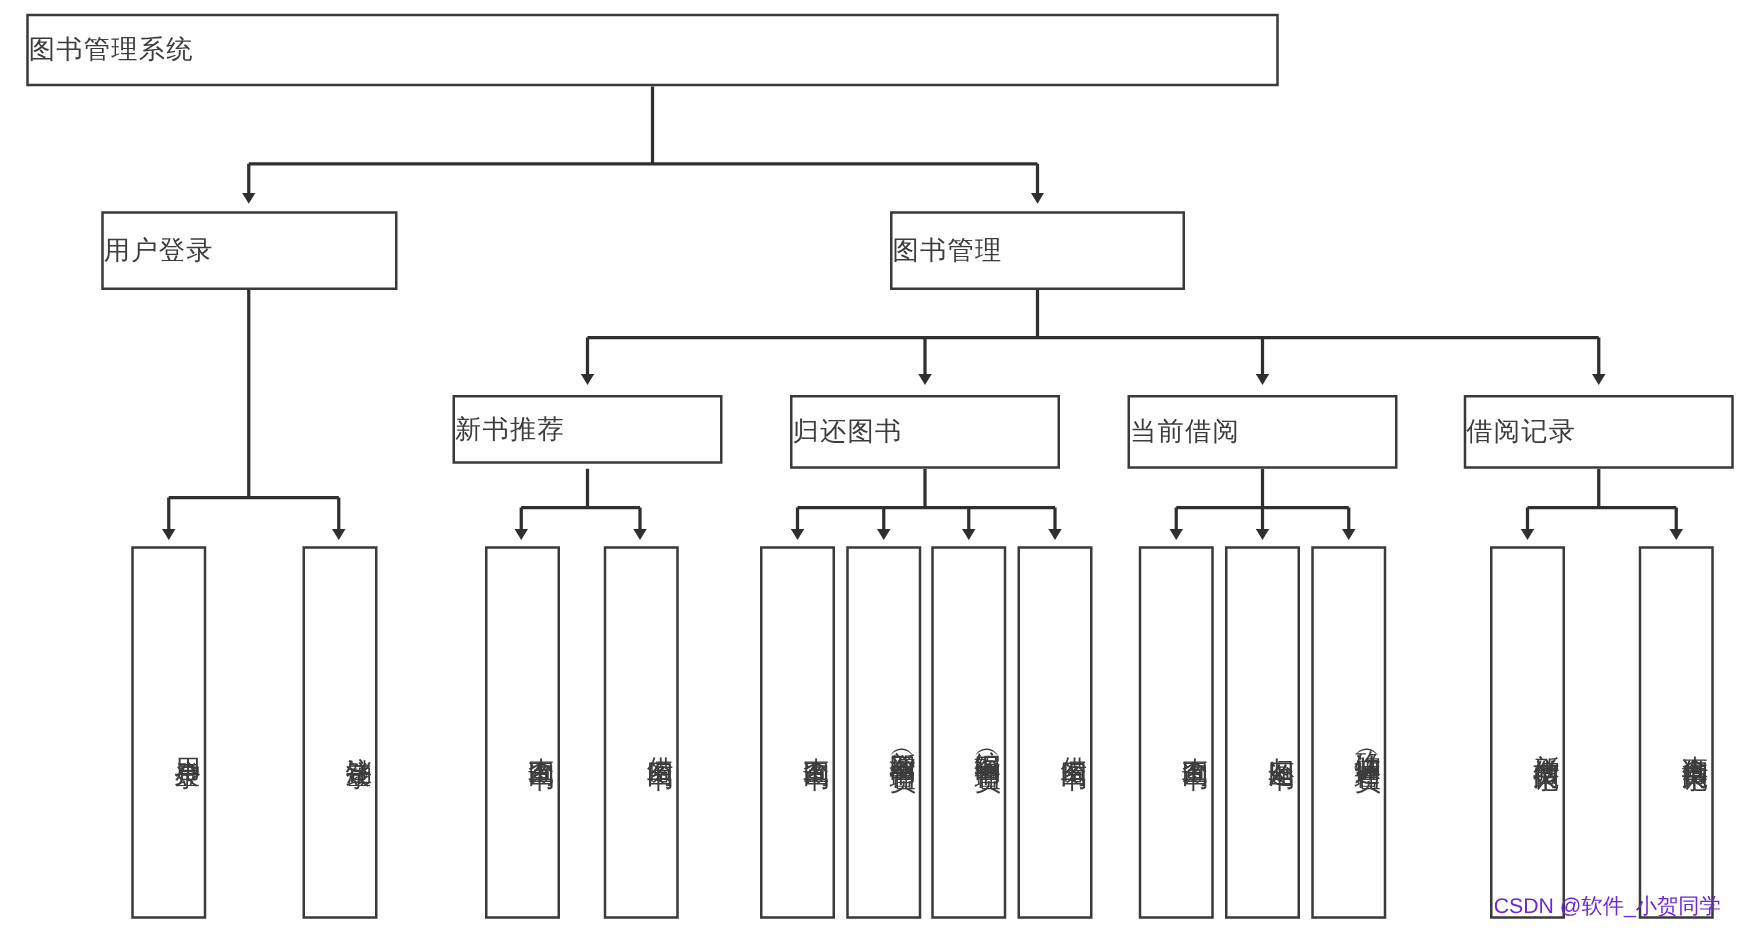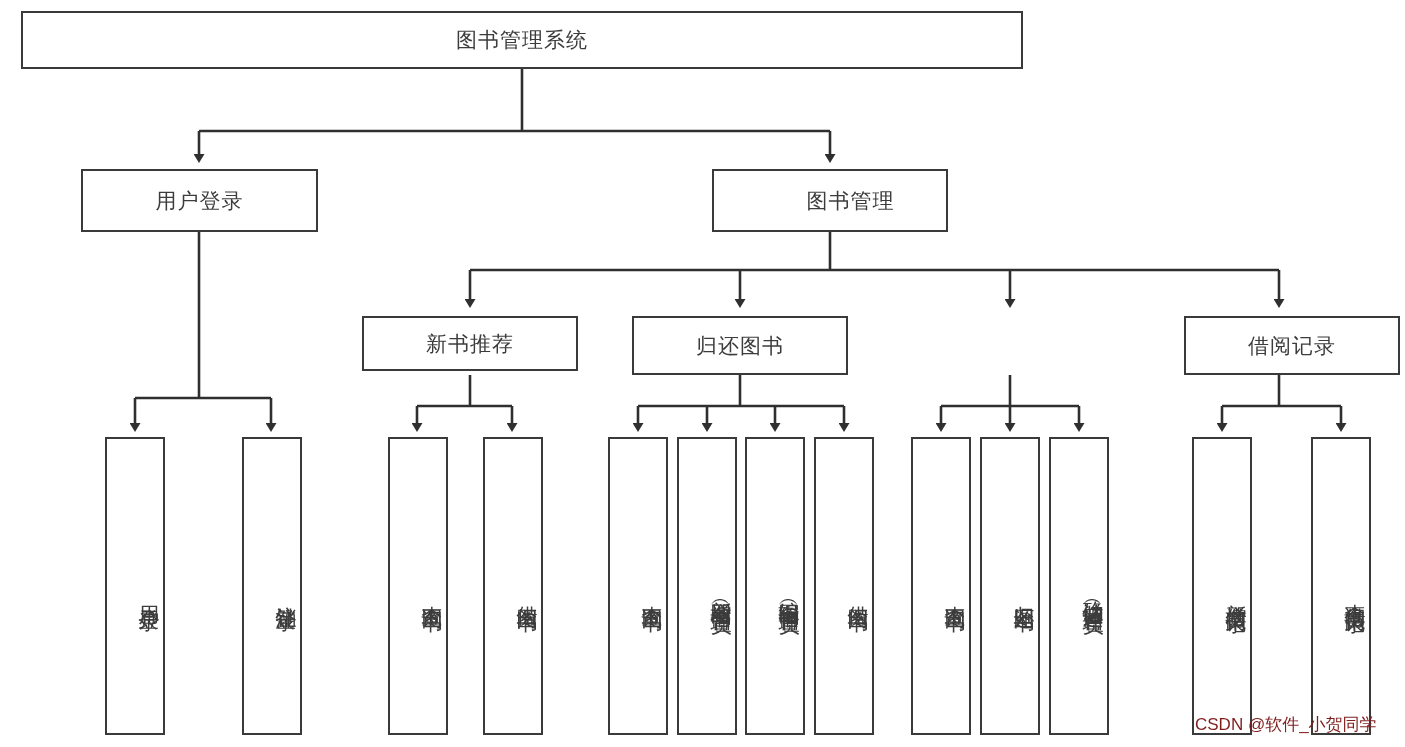--- a/index.html
+++ b/index.html
@@ -25,21 +25,20 @@
     height: 747px;
     pointer-events: none;
   }
   .node {
     position: absolute;
     box-sizing: border-box;
     background: #ffffff;
     border: 2px solid #3a3a3a;
     display: flex;
     align-items: center;
-    justify-content: center;
     color: #3c3c3c;
     z-index: 2;
   }
   .node.horiz {
     font-size: 21px;
     letter-spacing: 1px;
     line-height: 1.2;
   }
   .node.vert {
     writing-mode: vertical-rl;
@@ -53,21 +52,21 @@
   .node.vert .nodetext {
     writing-mode: vertical-rl;
     text-orientation: upright;
     display: block;
   }
   .watermark {
     position: absolute;
     left: 1195px;
     top: 713px;
     font-size: 17px;
-    color: #7f1d1d;
+    color: #6d28d9;
     white-space: nowrap;
     z-index: 3;
   }
 </style>
 </head>
 <body>
 
 <div id="canvas">
 
   <svg id="wires" viewBox="0 0 1405 747" xmlns="http://www.w3.org/2000/svg">
@@ -121,31 +120,34 @@
     </g>
   </svg>
 
   <div class="node horiz" style="left:21px; top:11px; width:1002px; height:58px;">
     <span class="nodetext">图书管理系统</span>
   </div>
 
   <div class="node horiz" style="left:81px; top:169px; width:237px; height:63px;">
     <span class="nodetext">用户登录</span>
   </div>
-  <div class="node horiz" style="left:712px; top:169px; width:236px; height:63px;padding-left:41px;">
+  <div class="node horiz" style="left:712px; top:169px; width:236px; height:63px;">
     <span class="nodetext">图书管理</span>
   </div>
 
   <div class="node horiz" style="left:362px; top:316px; width:216px; height:55px;">
     <span class="nodetext">新书推荐</span>
   </div>
   <div class="node horiz" style="left:632px; top:316px; width:216px; height:59px;">
     <span class="nodetext">归还图书</span>
   </div>
-  <div class="node horiz" style="left:1171px; top:316px; width:216px; height:59px;margin-left:13px;">
+  <div class="node horiz" style="left:902px; top:316px; width:216px; height:59px;">
+    <span class="nodetext">当前借阅</span>
+  </div>
+  <div class="node horiz" style="left:1171px; top:316px; width:216px; height:59px;">
     <span class="nodetext">借阅记录</span>
   </div>
 
   <div class="node vert" style="left:105px; top:437px; width:60px; height:298px;">
     <span class="nodetext">用户登录</span>
   </div>
   <div class="node vert" style="left:242px; top:437px; width:60px; height:298px;">
     <span class="nodetext">注销登录</span>
   </div>
 

